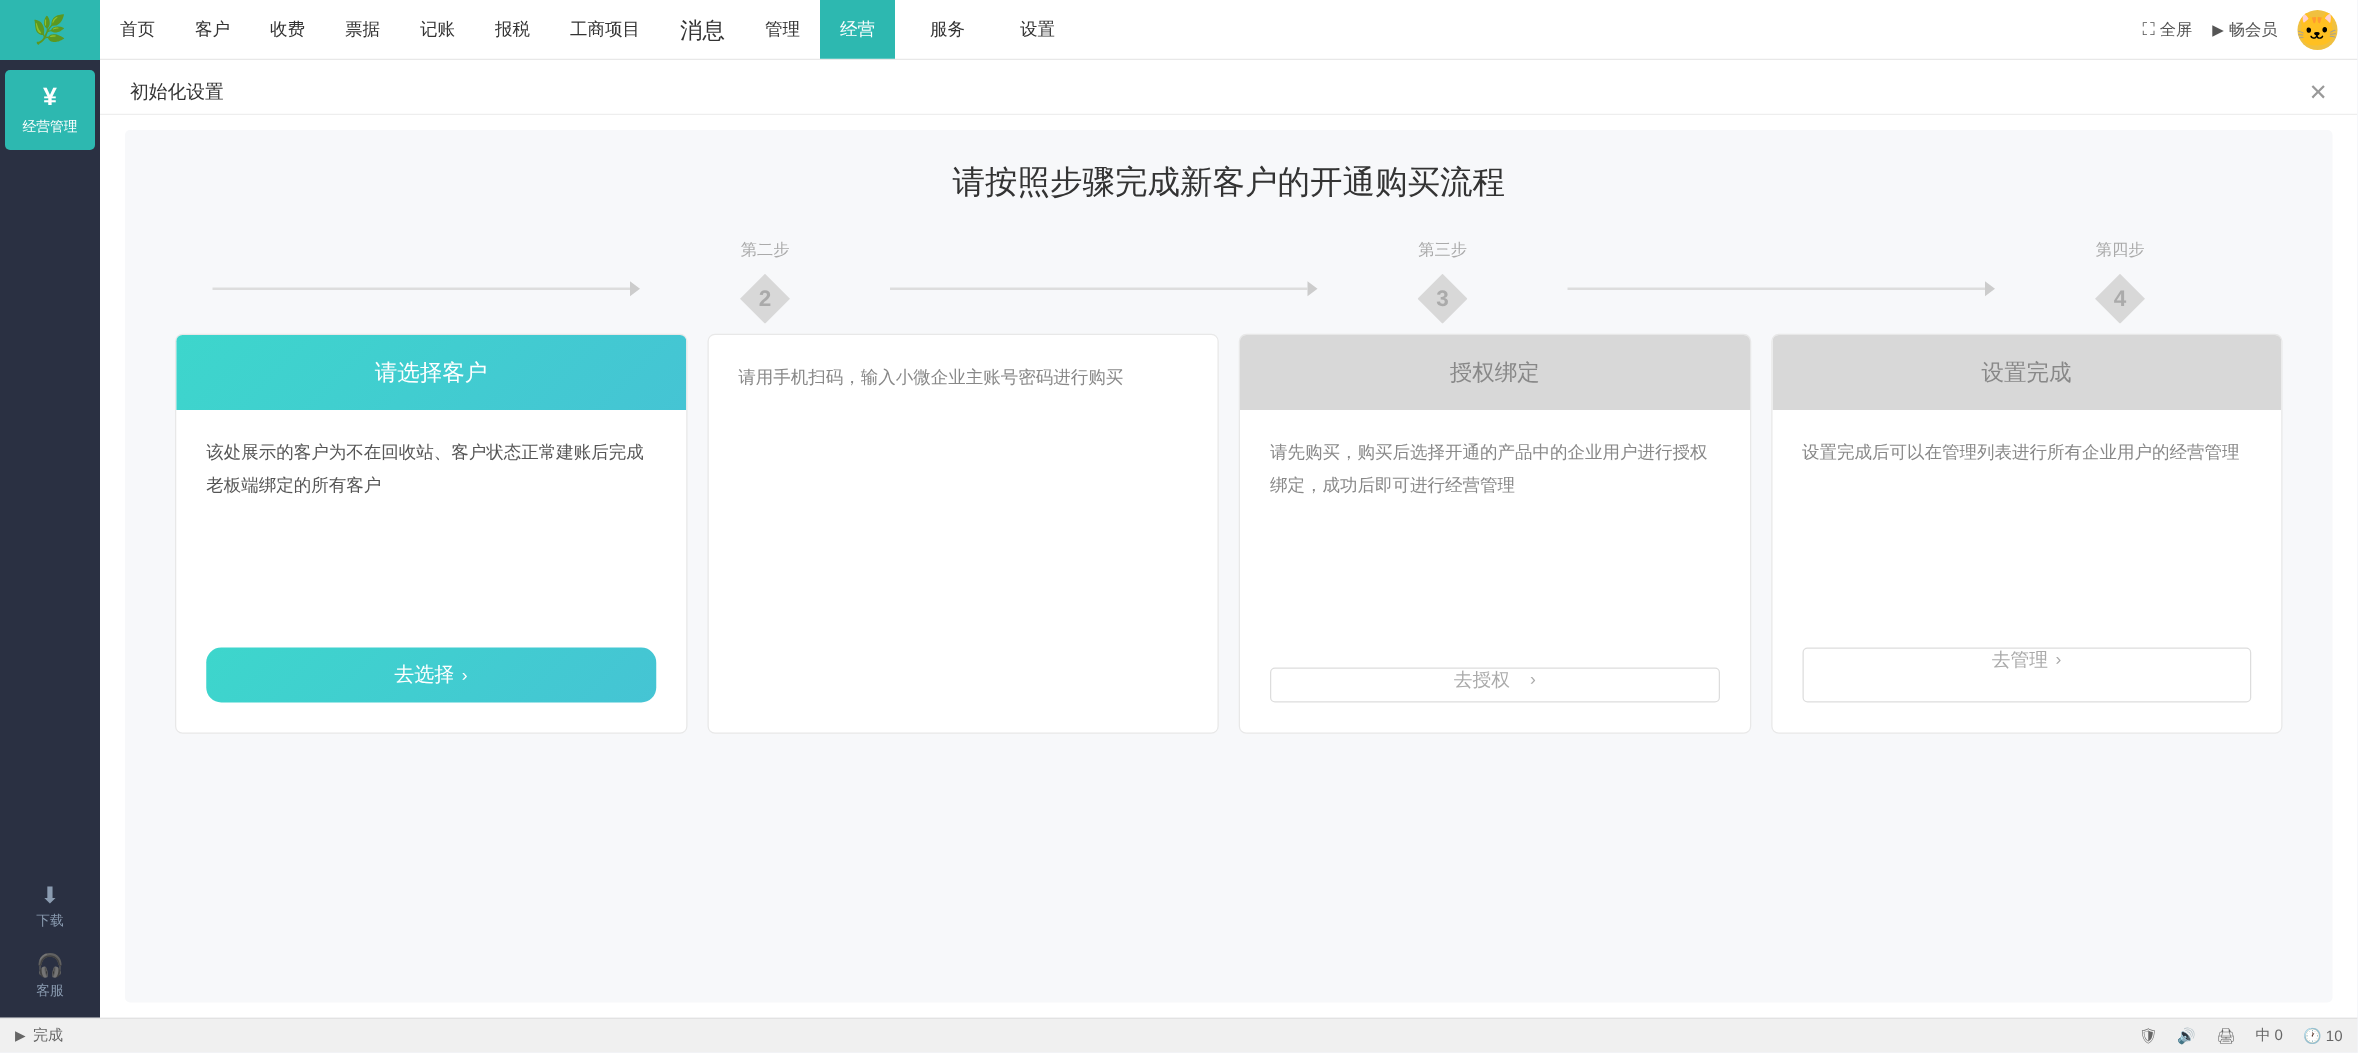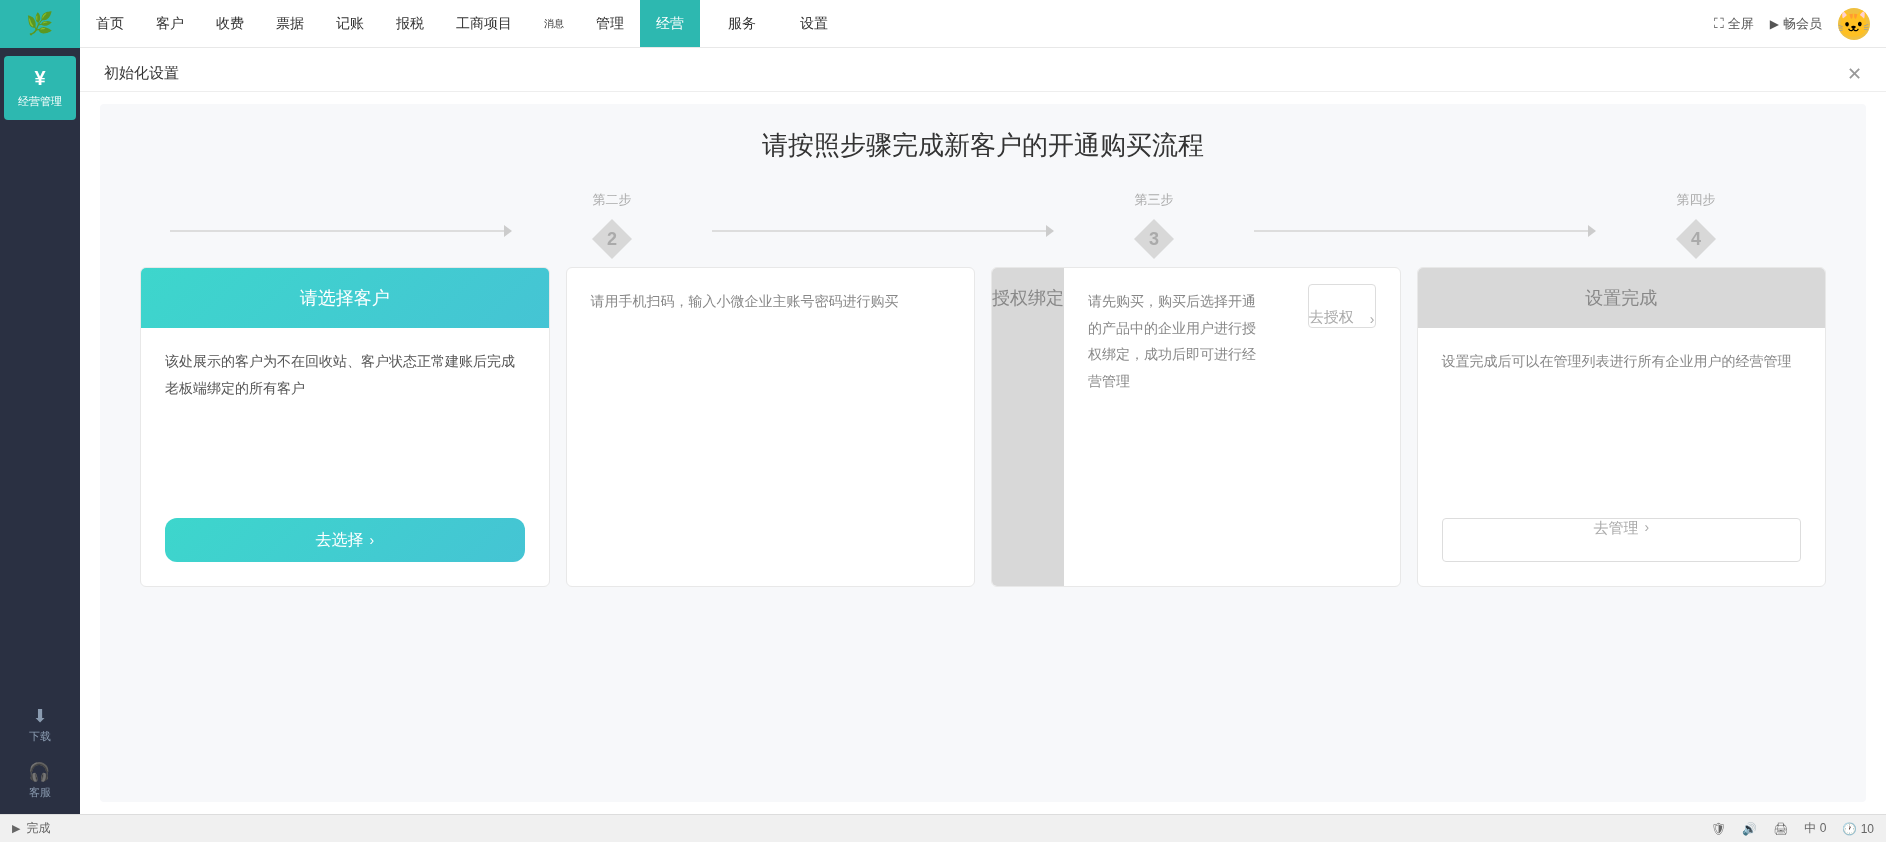--- a/index.html
+++ b/index.html
@@ -13,21 +13,21 @@
     <span style="color:#fff; font-size:22px; font-weight:bold;">🌿</span>
   </div>
   <div style="display:flex; align-items:center; flex:1; height:100%;">
     <div style="padding:0 16px; height:100%; display:flex; align-items:center; font-size:14px; color:#333; cursor:pointer;">首页</div>
     <div style="padding:0 16px; height:100%; display:flex; align-items:center; font-size:14px; color:#333; cursor:pointer;">客户</div>
     <div style="padding:0 16px; height:100%; display:flex; align-items:center; font-size:14px; color:#333; cursor:pointer;">收费</div>
     <div style="padding:0 16px; height:100%; display:flex; align-items:center; font-size:14px; color:#333; cursor:pointer;">票据</div>
     <div style="padding:0 16px; height:100%; display:flex; align-items:center; font-size:14px; color:#333; cursor:pointer;">记账</div>
     <div style="padding:0 16px; height:100%; display:flex; align-items:center; font-size:14px; color:#333; cursor:pointer;">报税</div>
     <div style="padding:0 16px; height:100%; display:flex; align-items:center; font-size:14px; color:#333; cursor:pointer;text-align:right;">工商项目</div>
-    <div style="padding:0 16px; height:100%; display:flex; align-items:center; font-size:10px; color:#333; cursor:pointer;">消息</div>
+    <div style="padding:0 16px; height:100%; display:flex; align-items:center; font-size:18px; color:#333; cursor:pointer;">消息</div>
     <div style="padding:0 16px; height:100%; display:flex; align-items:center; font-size:14px; color:#333; cursor:pointer;">管理</div>
     <div style="padding:0 16px; height:100%; display:flex; align-items:center; font-size:14px; color:#fff; cursor:pointer; background:#2db8b0;">经营</div>
     <div style="padding:0 28px; height:100%; display:flex; align-items:center; font-size:14px; color:#333; cursor:pointer;">服务</div>
     <div style="padding:0 16px; height:100%; display:flex; align-items:center; font-size:14px; color:#333; cursor:pointer;">设置</div>
   </div>
   <div style="display:flex; align-items:center; gap:16px; padding-right:16px;">
     <div style="font-size:13px; color:#555; cursor:pointer; display:flex; align-items:center; gap:4px;">
       <span style="font-size:14px;">⛶</span>
       <span>全屏</span>
     </div>
@@ -118,27 +118,27 @@
             </button>
           </div>
         </div>
 
         <div style="flex:1; background:#fff; border-radius:6px; overflow:hidden; display:flex; flex-direction:column; border:1px solid #e8e8e8; min-height:320px;">
           <div style="padding:20px 24px; flex:1; font-size:14px; color:#888; line-height:1.9;">请用手机扫码，输入小微企业主账号密码进行购买</div>
           <div style="padding:16px 24px 24px 24px;">
           </div>
         </div>
 
-        <div style="flex:1; background:#fff; border-radius:6px; overflow:hidden; display:flex; flex-direction:row; border:1px solid #e8e8e8; min-height:320px;">
+        <div style="flex:1; background:#fff; border-radius:6px; overflow:hidden; display:flex; flex-direction:column; border:1px solid #e8e8e8; min-height:320px;">
           <div style="padding:18px 0; text-align:center; font-size:18px; font-weight:500; background:#d8d8d8; color:#888;">
             <span>授权绑定</span>
           </div>
           <div style="padding:20px 24px; flex:1; font-size:14px; color:#888; line-height:1.9;">请先购买，购买后选择开通的产品中的企业用户进行授权绑定，成功后即可进行经营管理</div>
           <div style="padding:16px 24px 24px 24px;">
-            <button style="width:100%; height:44px; background:#fff; color:#aaa; border:1px solid #ddd; border-radius:4px; font-size:15px; cursor:default; display:flex; align-items:flex-end; justify-content:center; gap:16px;">
+            <button style="width:100%; height:28px; background:#fff; color:#aaa; border:1px solid #ddd; border-radius:4px; font-size:15px; cursor:default; display:flex; align-items:flex-start; justify-content:center; gap:16px;">
               <span>去授权</span>
               <span style="font-size:14px;">›</span>
             </button>
           </div>
         </div>
 
         <div style="flex:1; background:#fff; border-radius:6px; overflow:hidden; display:flex; flex-direction:column; border:1px solid #e8e8e8; min-height:320px;">
           <div style="padding:18px 0; text-align:center; font-size:18px; font-weight:500; background:#d8d8d8; color:#888;">
             <span>设置完成</span>
           </div>

